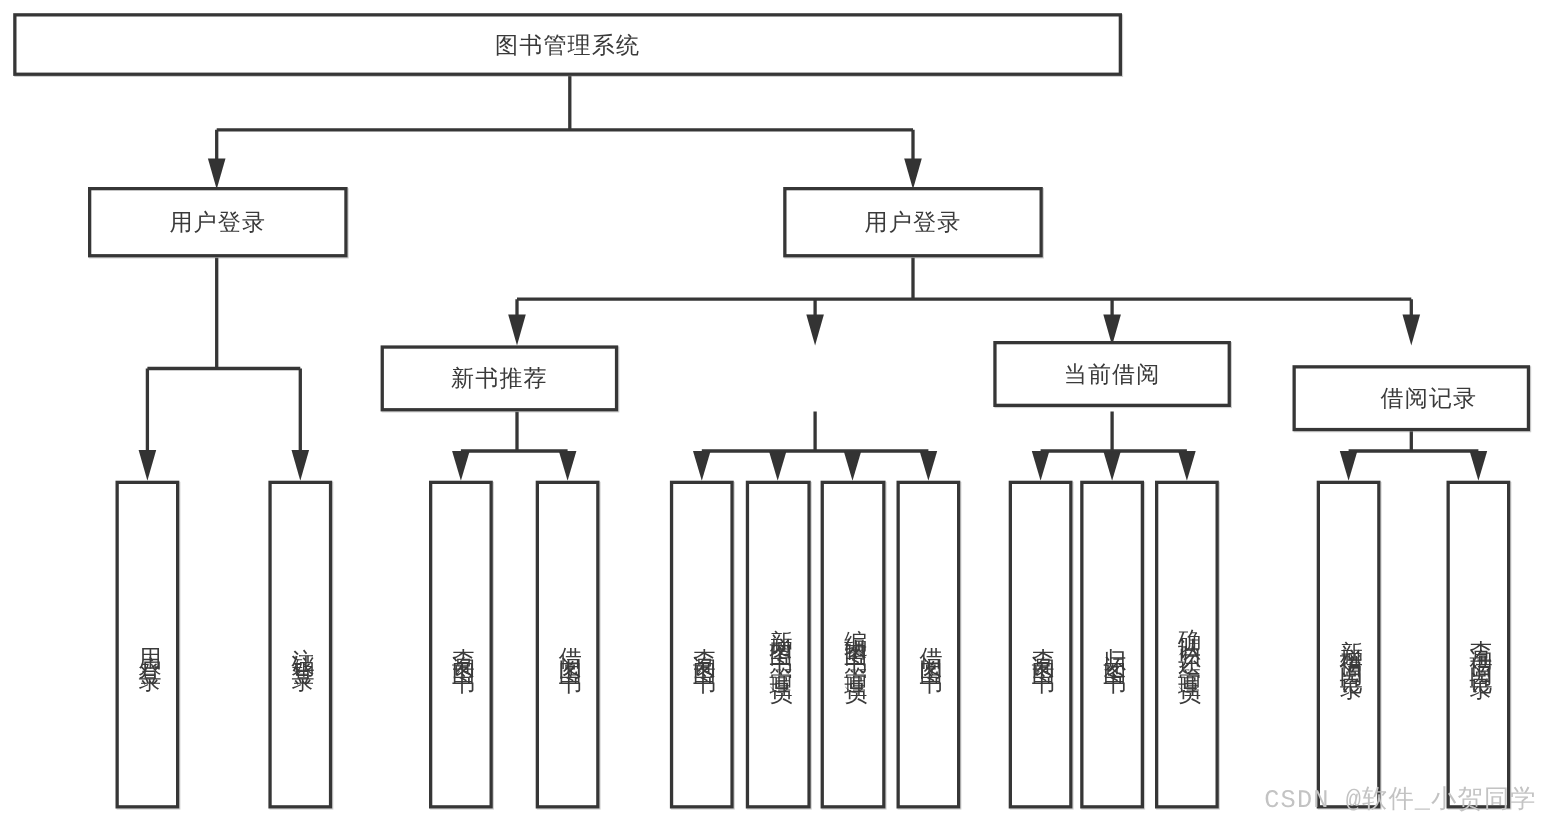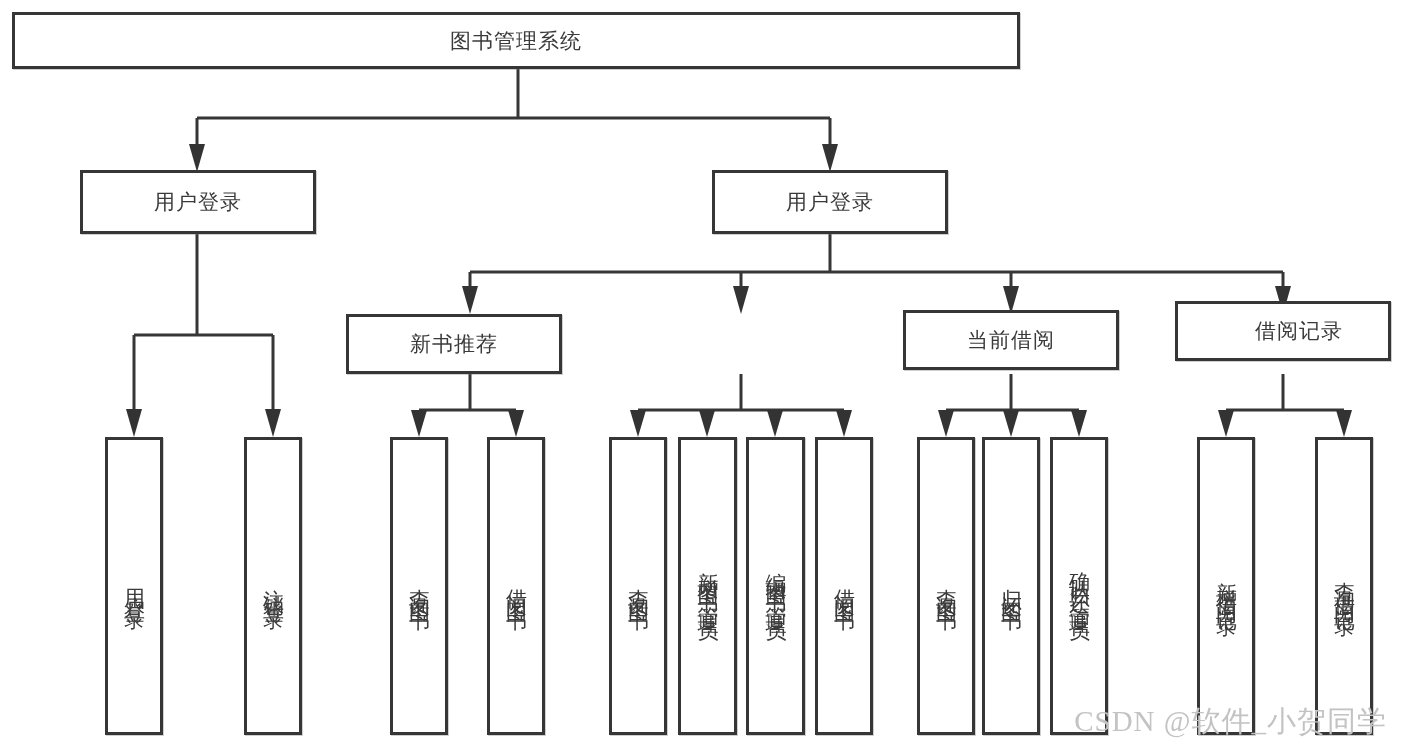--- a/index.html
+++ b/index.html
@@ -2,21 +2,21 @@
 <html><head>
 <meta charset="utf-8">
 <style>
   html, body { margin: 0; padding: 0; background: #ffffff; }
   #stage {
     position: relative;
     width: 1405px;
     height: 747px;
     background: #ffffff;
     overflow: hidden;
-    font-family: Liberation Serif, serif;
+    font-family: Liberation Mono, monospace;
   }
   #connectors {
     position: absolute;
     left: 0; top: 0;
     width: 1405px; height: 747px;
     z-index: 1;
   }
   .box {
     position: absolute;
     box-sizing: border-box;
@@ -39,41 +39,41 @@
   }
   
   #n-root   { left: 12px;  top: 12px;  width: 1008px; height: 57px; }
   
   #n-login  { left: 80px;  top: 170px; width: 236px; height: 64px; }
   #n-mgmt   { left: 712px; top: 170px; width: 236px; height: 64px; }
   
   #n-newb   { left: 346px;  top: 314px; width: 216px; height: 60px; }
   #n-bborrow{ left: 633px;  top: 314px; width: 216px; height: 60px; }
   #n-curb   { left: 903px;  top: 310px; width: 216px; height: 60px; }
-  #n-recs   { left: 1175px; top: 301px; width: 216px; height: 60px; padding-left: 32px; }
+  #n-recs   { left: 1175px; top: 332px; width: 216px; height: 60px; padding-left: 32px; }
   
   .leaf { top: 437px; width: 58px; height: 298px; }
   #l-ulogin  { left: 105px; }
   #l-logout  { left: 244px; }
   #l-nbq     { left: 390px; }
   #l-nbb     { left: 487px; }
   #l-bbq     { left: 609px; }
   #l-bba     { left: 678px; width: 59px; }
   #l-bbe     { left: 746px; width: 59px; }
   #l-bbb     { left: 815px; }
   #l-cbq     { left: 917px; }
   #l-cbr     { left: 982px; }
   #l-cbc     { left: 1050px; }
   #l-bra     { left: 1197px; }
   #l-brq     { left: 1315px; }
   #watermark {
     position: absolute;
-    right: 18px;
+    right: 8px;
     bottom: 5px;
-    font-size: 29px;
+    font-size: 23px;
     color: #c3c3c3;
     letter-spacing: 1px;
     z-index: 5;
     white-space: nowrap;
   }
 </style>
 </head>
 <body>
 
 <div id="stage">

